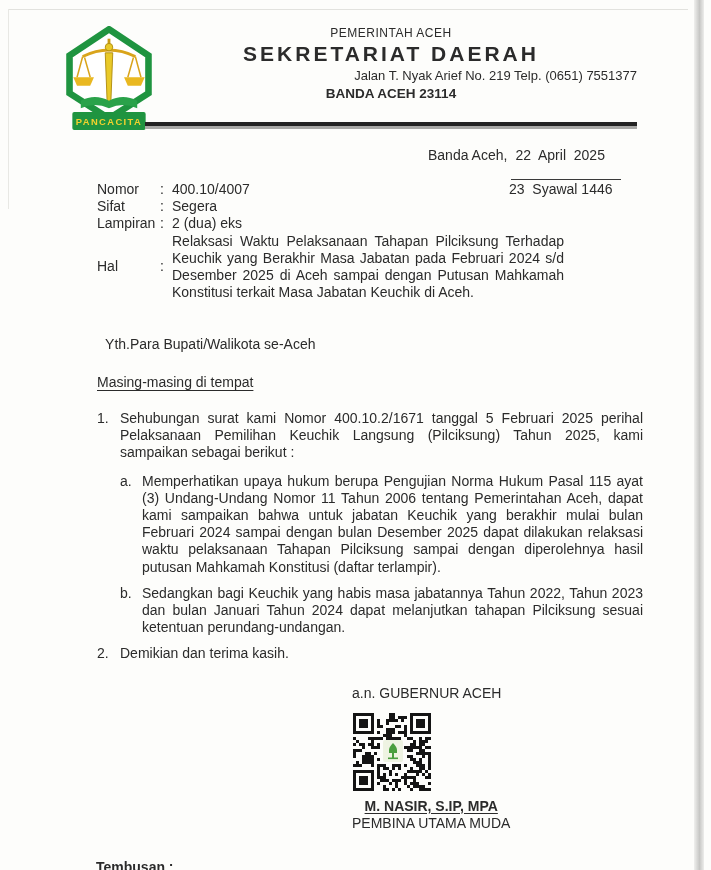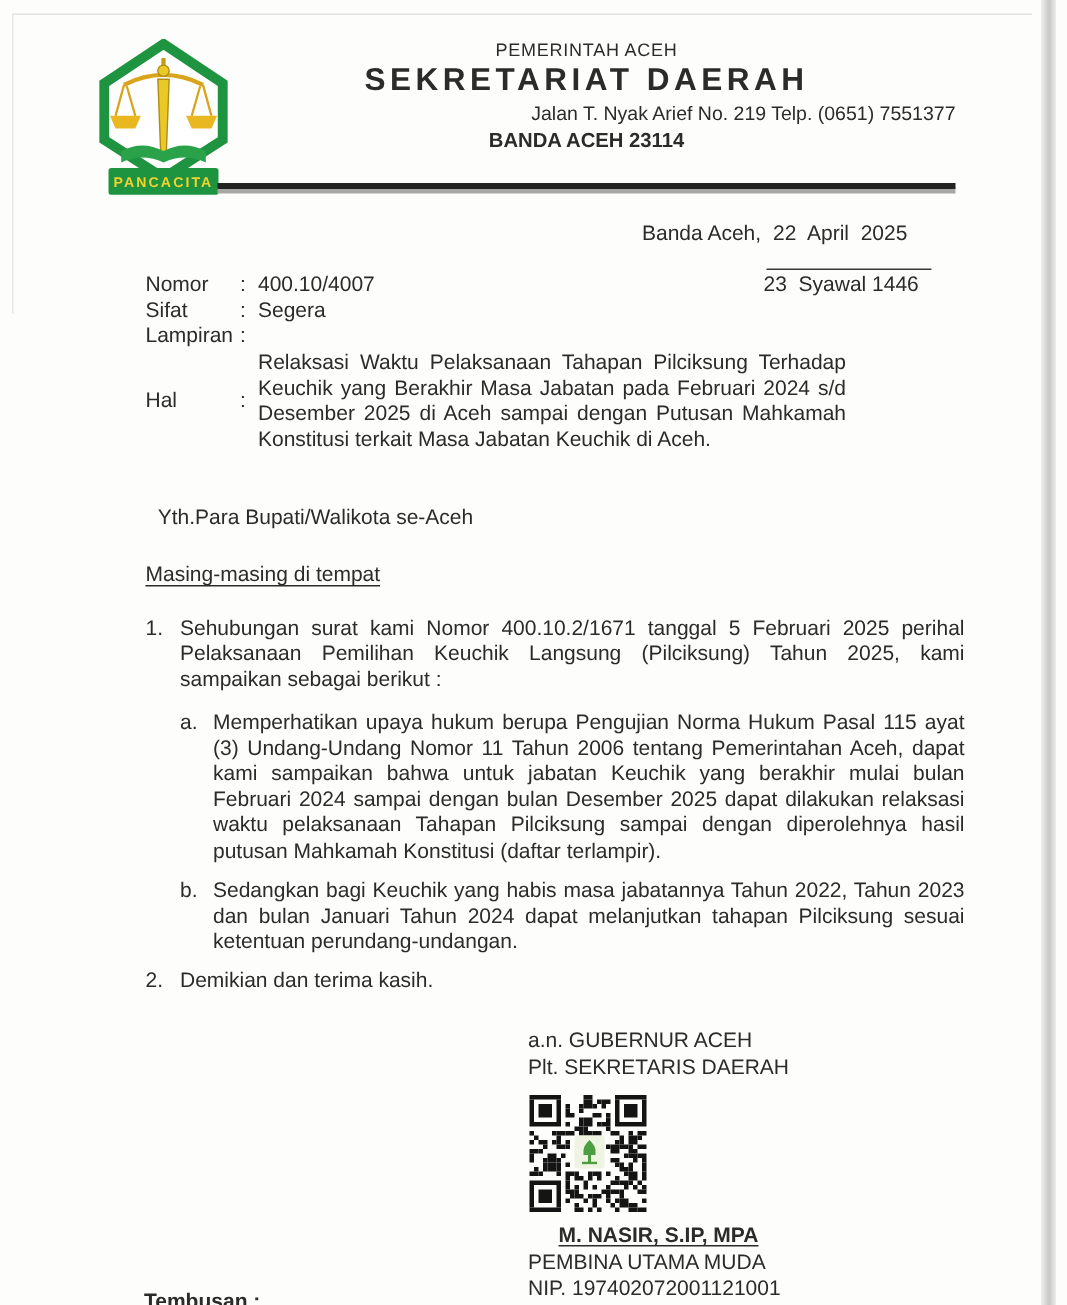--- a/index.html
+++ b/index.html
@@ -108,20 +108,21 @@
       <span class="meta-value">400.10/4007</span>
     </div>
     <div class="meta-row">
       <span class="meta-label">Sifat</span>
       <span class="meta-colon">:</span>
       <span class="meta-value">Segera</span>
     </div>
     <div class="meta-row">
       <span class="meta-label">Lampiran</span>
       <span class="meta-colon">:</span>
+      <span class="meta-value">2 (dua) eks</span>
     </div>
     <div class="meta-row">
       <span class="meta-label">Hal</span>
       <span class="meta-colon">:</span>
       <span class="meta-value">Relaksasi Waktu Pelaksanaan Tahapan Pilciksung Terhadap Keuchik yang Berakhir Masa Jabatan pada Februari 2024 s/d Desember 2025 di Aceh sampai dengan Putusan Mahkamah Konstitusi terkait Masa Jabatan Keuchik di Aceh.</span>
     </div>
   </div>
 
   <div class="addressee">
     <div class="yth-row">
@@ -145,21 +146,20 @@
       <span class="t">Sedangkan bagi Keuchik yang habis masa jabatannya Tahun 2022, Tahun 2023 dan bulan Januari Tahun 2024 dapat melanjutkan tahapan Pilciksung sesuai ketentuan perundang-undangan.</span>
     </div>
     <div class="li mt-2">
       <span class="n">2.</span>
       <span class="t">Demikian dan terima kasih.</span>
     </div>
   </div>
 
   <div class="sig">
     <div>a.n. GUBERNUR ACEH</div>
-    <div>Plt. SEKRETARIS DAERAH</div>
     <div class="qr-wrap">
       <svg width="80" height="78" viewBox="0 0 78 78">
           <rect x="0" y="0" width="21" height="3" fill="#141414"></rect>
           <rect x="0" y="18" width="21" height="3" fill="#141414"></rect>
           <rect x="0" y="3" width="3" height="15" fill="#141414"></rect>
           <rect x="18" y="3" width="3" height="15" fill="#141414"></rect>
           <rect x="6" y="6" width="9" height="9" fill="#141414"></rect>
           <rect x="57" y="0" width="21" height="3" fill="#141414"></rect>
           <rect x="57" y="18" width="21" height="3" fill="#141414"></rect>
           <rect x="57" y="3" width="3" height="15" fill="#141414"></rect>
@@ -378,18 +378,17 @@
       <div class="qr-emblem">
         <svg width="16" height="18" viewBox="0 0 16 18">
           <path d="M8 1 Q12 5 12 8 L12 11 L4 11 L4 8 Q4 5 8 1 Z" fill="#4a9e3f"></path>
           <rect x="7" y="11" width="2" height="5" fill="#4a9e3f"></rect>
           <rect x="3" y="15.5" width="10" height="1.6" fill="#4a9e3f"></rect>
         </svg>
       </div>
     </div>
     <div class="sig-name">M. NASIR, S.IP, MPA</div>
     <div>PEMBINA UTAMA MUDA</div>
-    <div>NIP. 197402072001121001</div>
   </div>
 
   <div class="tembusan">Tembusan :</div>
 
 </div>
 
 </body></html>

